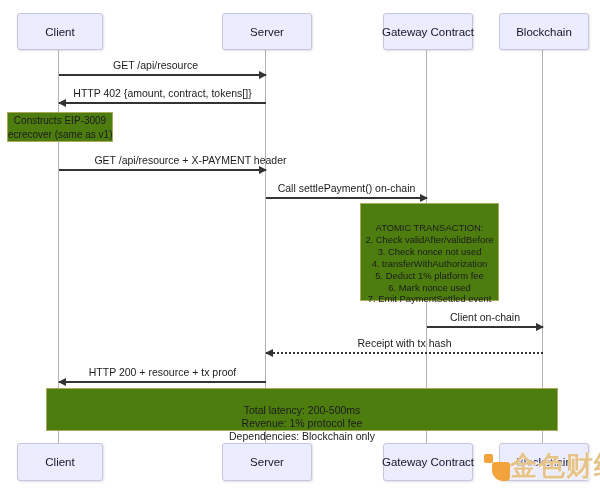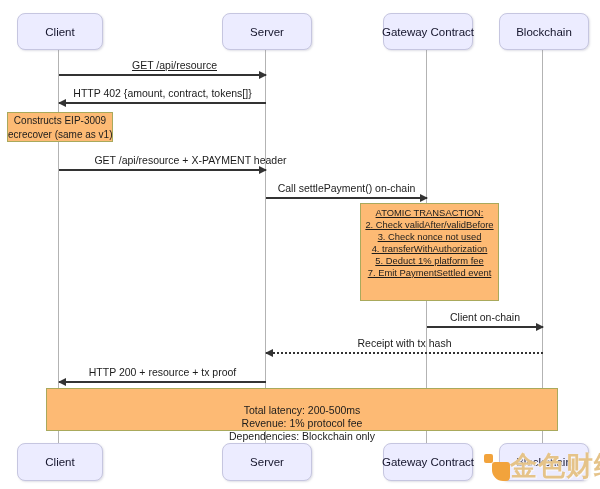--- a/index.html
+++ b/index.html
@@ -3,41 +3,41 @@
 <meta charset="utf-8">
 <style>
   html,body{margin:0;padding:0;background:#fff;}
   #canvas{
     position:relative;width:600px;height:489px;background:#fff;overflow:hidden;
     font-family:"Liberation Sans","DejaVu Sans",sans-serif;color:#222;
   }
   .lifeline{position:absolute;width:1px;background:#b3b3b3;top:48px;height:395px;}
   .actor{
     position:absolute;height:35px;background:#ECECFF;border:1px solid #c6c6e0;
-    border-radius:8px;display:flex;align-items:center;justify-content:center;
+    border-radius:3px;display:flex;align-items:center;justify-content:center;
     font-size:11.5px;color:#14142b;box-shadow:1px 1px 2px rgba(130,130,160,.25);
     white-space:nowrap;z-index:5;
   }
   .actor.bottom{height:36px;}
   .msg-label{
     position:absolute;text-align:center;font-size:10.5px;color:#1c1c1c;
     white-space:nowrap;z-index:3;
   }
   .msg-line{position:absolute;height:0;border-top:2px solid #333;z-index:2;}
   .msg-line.dotted{border-top:2px dotted #333;}
   .head{position:absolute;width:0;height:0;top:-5px;}
   .head.right{right:-1px;border-left:8px solid #333;border-top:4px solid transparent;border-bottom:4px solid transparent;}
   .head.left{left:-1px;border-right:8px solid #333;border-top:4px solid transparent;border-bottom:4px solid transparent;}
   .note{
-    position:absolute;background:#fdba74;border:1px solid #a9a95c;
+    position:absolute;background:#4d7c0f;border:1px solid #a9a95c;
     text-align:center;color:#1c1c1c;z-index:4;box-sizing:border-box;
   }
   .note .nline{white-space:nowrap;}
   #note-eip{left:7px;top:112px;width:106px;height:30px;font-size:10px;line-height:14px;padding-top:1px;}
-  #note-atomic{left:360px;top:203px;width:139px;height:98px;font-size:9.4px;line-height:11.9px;padding-top:3px;text-decoration:underline;}
+  #note-atomic{left:360px;top:203px;width:139px;height:98px;font-size:9.4px;line-height:11.9px;padding-top:18px;}
   #note-summary{left:46px;top:388px;width:512px;height:43px;font-size:10.5px;line-height:13px;padding-top:15px;}
   
   #watermark{position:absolute;left:483px;top:450px;z-index:9;display:flex;align-items:center;}
   #wm-logo{position:relative;width:27px;height:32px;}
   #wm-logo .sq-small{position:absolute;left:1px;top:4px;width:9px;height:9px;background:#F2A33C;border-radius:2px;}
   #wm-logo .sq-big{position:absolute;left:9px;top:12px;width:18px;height:19px;background:#F2A33C;border-radius:3px 3px 4px 11px;}
   #wm-text{
     font-size:27px;font-weight:bold;letter-spacing:1px;line-height:32px;
     color:rgba(224,185,116,0.85);text-shadow:0 0 1px #fff,1px 1px 0 rgba(255,255,255,.7);
     white-space:nowrap;
@@ -51,21 +51,21 @@
   <div class="lifeline" style="left:58px;"></div>
   <div class="lifeline" style="left:265px;"></div>
   <div class="lifeline" style="left:426px;"></div>
   <div class="lifeline" style="left:542px;"></div>
 
   <div class="actor" style="left:17px;top:13px;width:84px;">Client</div>
   <div class="actor" style="left:222px;top:13px;width:88px;">Server</div>
   <div class="actor" style="left:383px;top:13px;width:88px;">Gateway Contract</div>
   <div class="actor" style="left:499px;top:13px;width:88px;">Blockchain</div>
 
-  <div class="msg-label" style="left:71px;top:59px;width:207px;text-decoration:underline;">GET /api/resource</div>
+  <div class="msg-label" style="left:52px;top:59px;width:207px;">GET /api/resource</div>
   <div class="msg-line" style="left:59px;top:74px;width:207px;">
       <span class="head right"></span>
     </div>
 
   <div class="msg-label" style="left:59px;top:87px;width:207px;">HTTP 402 {amount, contract, tokens[]}</div>
   <div class="msg-line" style="left:59px;top:102px;width:207px;">
       <span class="head left"></span>
     </div>
 
   <div class="note" id="note-eip">
@@ -82,20 +82,21 @@
   <div class="msg-line" style="left:266px;top:197px;width:161px;">
       <span class="head right"></span>
     </div>
 
   <div class="note" id="note-atomic">
     <div class="nline">ATOMIC TRANSACTION:</div>
     <div class="nline">2. Check validAfter/validBefore</div>
     <div class="nline">3. Check nonce not used</div>
     <div class="nline">4. transferWithAuthorization</div>
     <div class="nline">5. Deduct 1% platform fee</div>
+    <div class="nline">6. Mark nonce used</div>
     <div class="nline">7. Emit PaymentSettled event</div>
   </div>
 
   <div class="msg-label" style="left:427px;top:311px;width:116px;">Client on-chain</div>
   <div class="msg-line" style="left:427px;top:326px;width:116px;">
       <span class="head right"></span>
     </div>
 
   <div class="msg-label" style="left:266px;top:337px;width:277px;">Receipt with tx hash</div>
   <div class="msg-line dotted" style="left:266px;top:352px;width:277px;">

